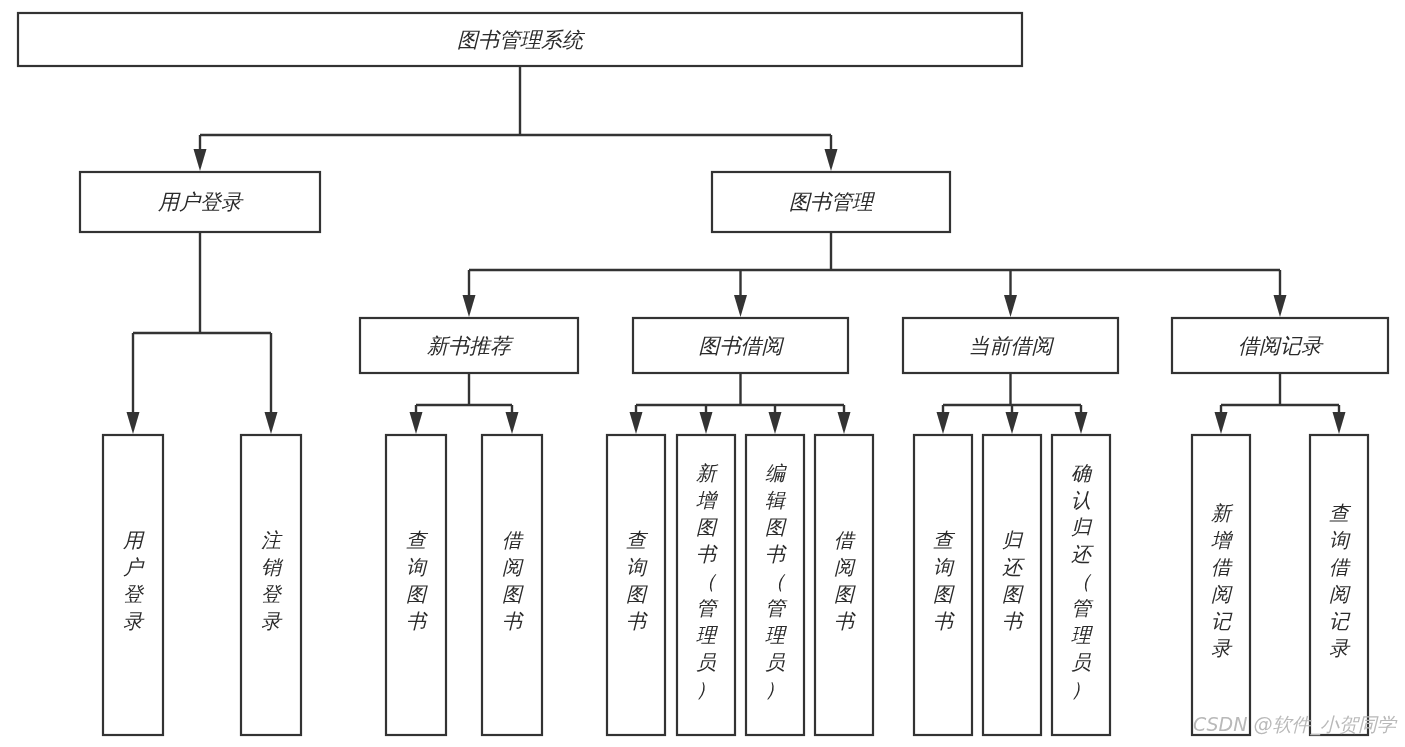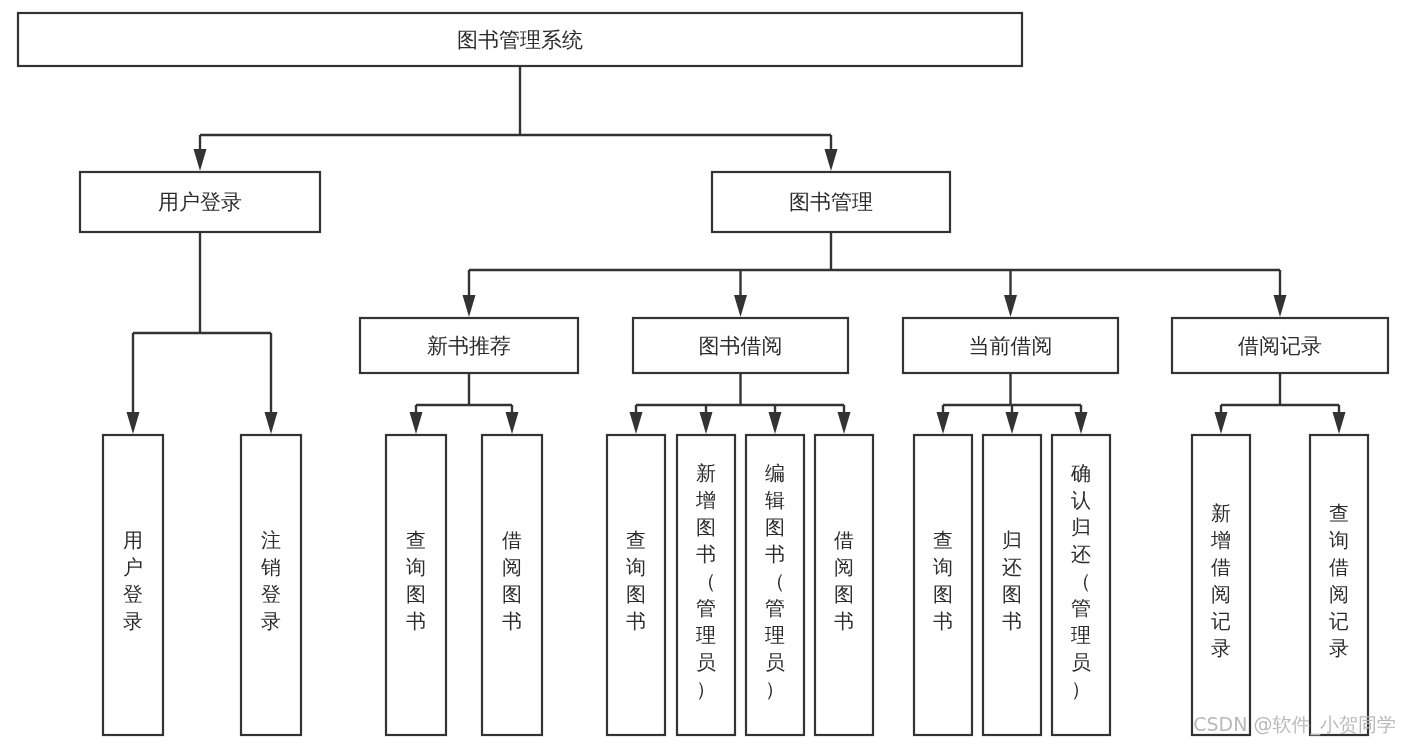--- a/index.html
+++ b/index.html
@@ -13,20 +13,21 @@
     font-family: "DejaVu Sans", "Liberation Sans", sans-serif;
     position: relative;
     overflow: hidden;
   }
   #diagram-root {
     position: absolute;
     left: 0;
     top: 0;
     width: 1405px;
     height: 747px;
+    font-style: italic;
   }
   .node-box {
     fill: #ffffff;
     stroke: #333333;
     stroke-width: 2.2;
   }
   .node-label {
     fill: #2b2b2b;
     font-family: "DejaVu Sans", "Liberation Sans", sans-serif;
     font-size: 21px;

